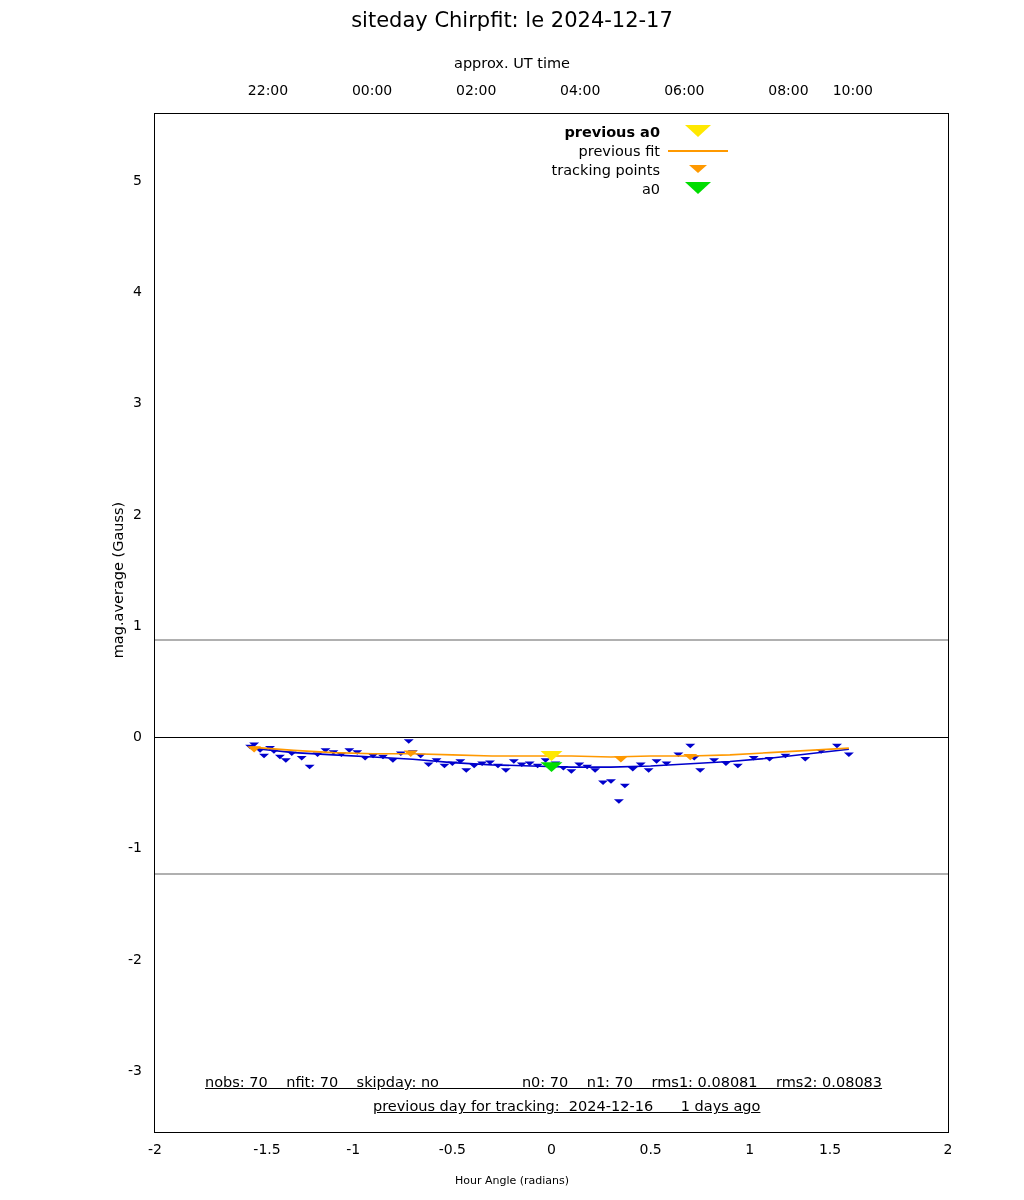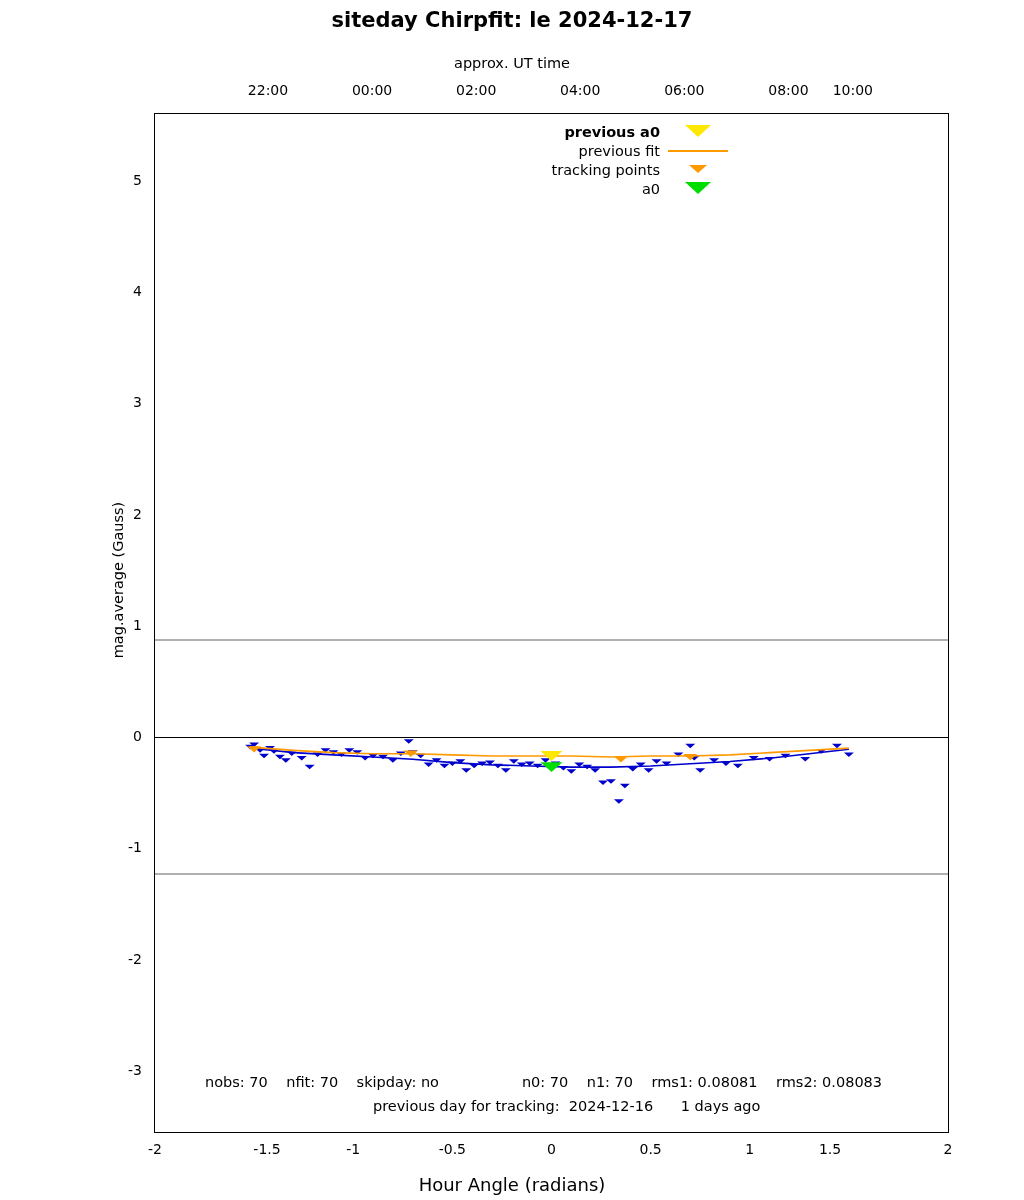--- a/index.html
+++ b/index.html
@@ -20,37 +20,36 @@
     height: 1200px;
   }
   .title {
     position: absolute;
     left: 0;
     top: 8px;
     width: 1024px;
     text-align: center;
     font-size: 21px;
     color: #000;
-    font-weight: bold;
   }
   .top-axis-label {
     position: absolute;
     left: 0;
     top: 55px;
     width: 1024px;
     text-align: center;
     font-size: 14.5px;
   }
   .xlabel {
     position: absolute;
     left: 0;
     top: 1174px;
     width: 1024px;
     text-align: center;
-    font-size: 18px;
+    font-size: 11px;
   }
   .ylabel {
     position: absolute;
     left: 0px;
     top: 0px;
     width: 300px;
     text-align: center;
     font-size: 14.5px;
     transform: rotate(-90deg);
     transform-origin: 0 0;
@@ -106,20 +105,21 @@
     position: absolute;
     width: 0;
     height: 0;
     border-style: solid;
     border-color: transparent;
   }
   .footer-text {
     position: absolute;
     font-size: 14.5px;
     white-space: pre;
+    text-decoration: underline;
   }
   svg { display: block; }
 </style>
 </head>
 <body>
 
 <div id="fig">
 
   <div class="title">siteday Chirpfit:  le  2024-12-17</div>
   <div class="top-axis-label">approx. UT time</div>

